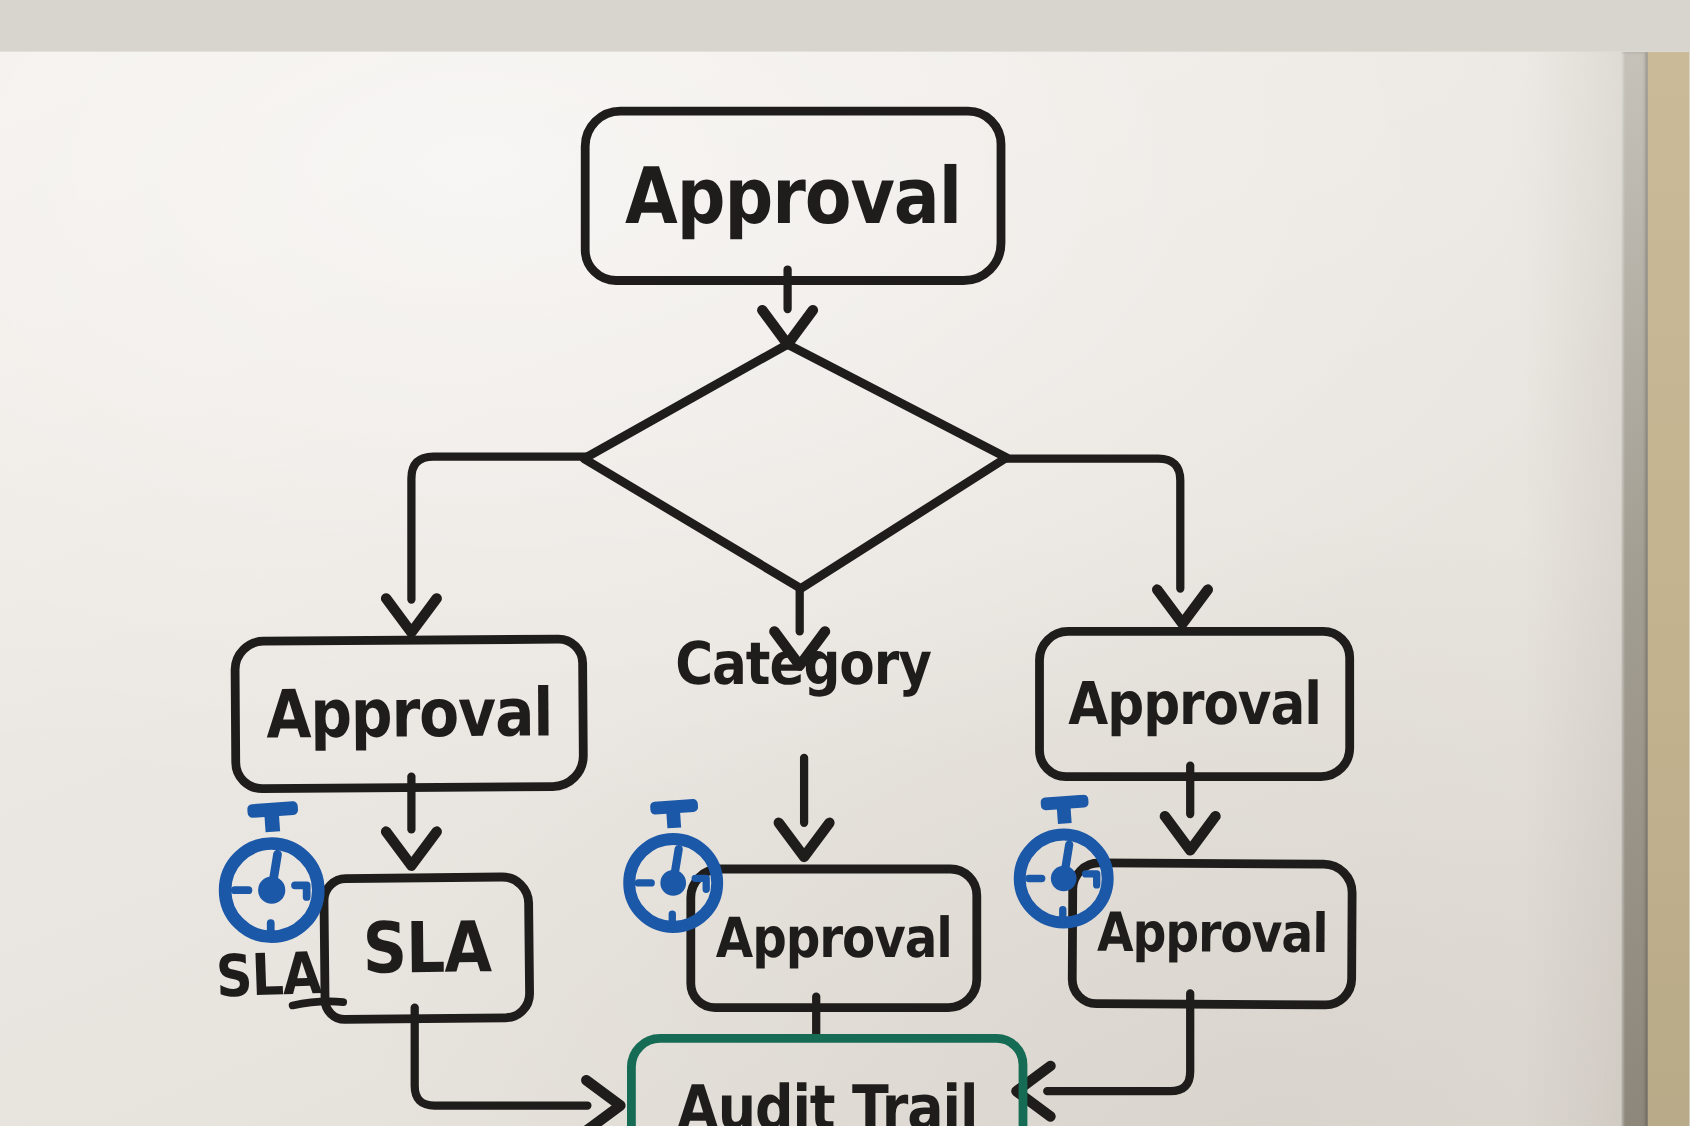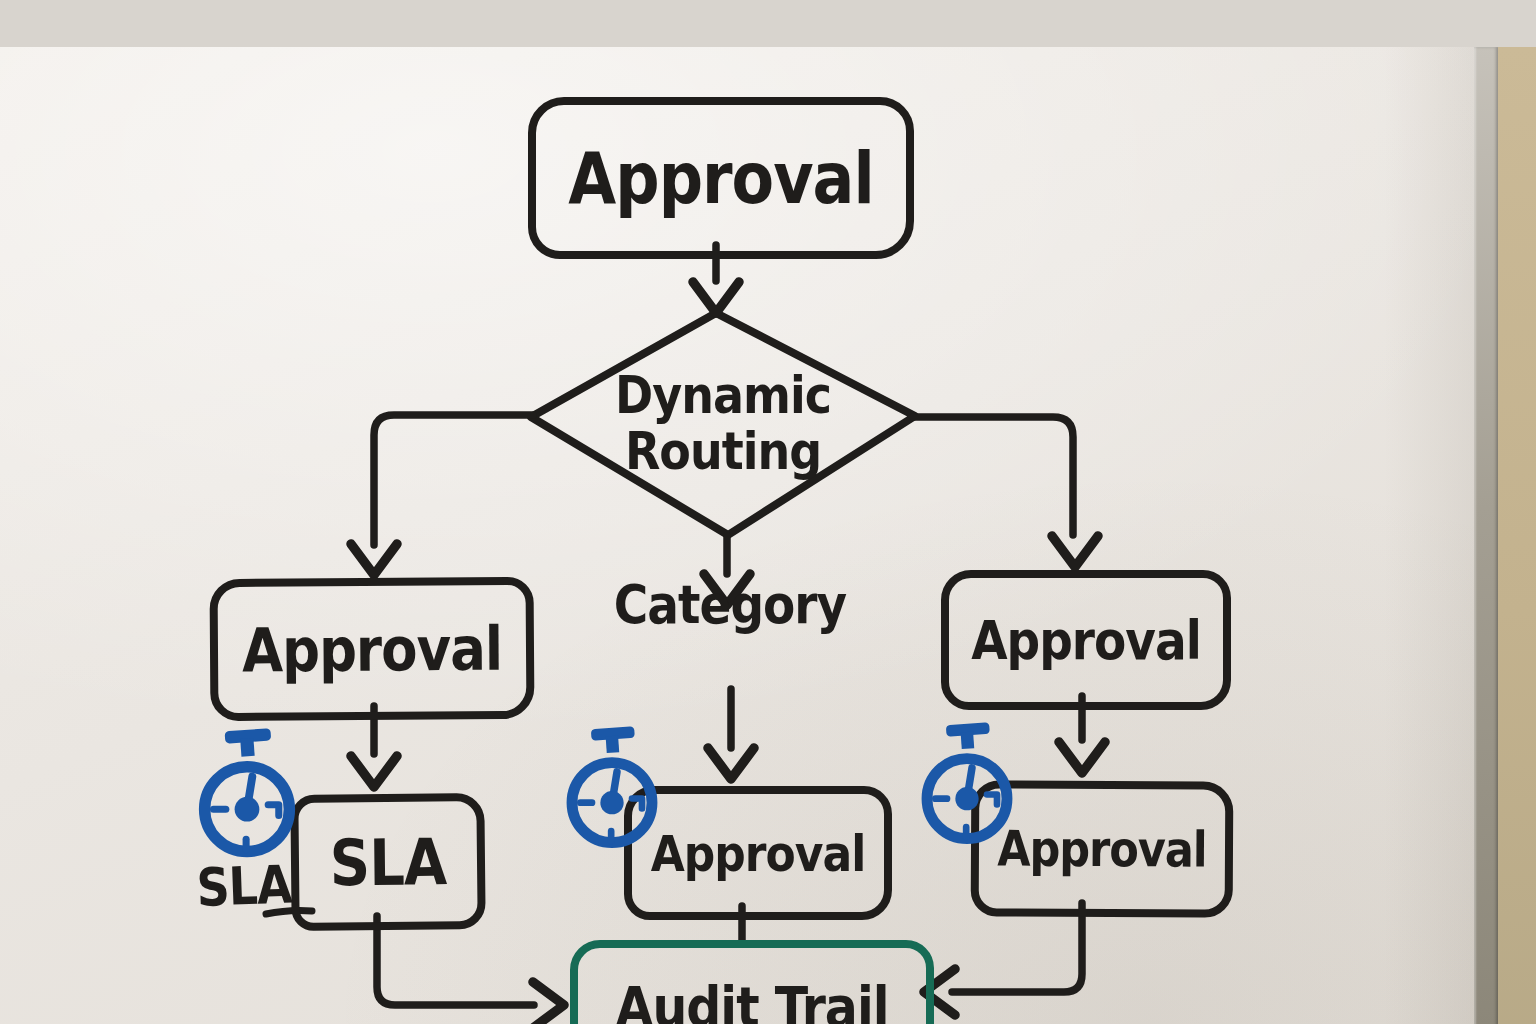--- a/index.html
+++ b/index.html
@@ -106,24 +106,20 @@
           <path d="M59 126 V138" stroke-width="8"></path>
         </g>
       </symbol>
     </defs>
   </svg>
 
   <div class="node n-start">
     <span class="lbl">Approval</span>
   </div>
 
-  <div class="free-text t-decision">
-    <span class="lbl">Dynamic</span><br>
-    <span class="lbl">Routing</span>
-  </div>
 
   <div class="node n-left">
     <span class="lbl">Approval</span>
   </div>
 
   <div class="node n-sla">
     <span class="lbl">SLA</span>
   </div>
 
   <div class="free-text t-category">

